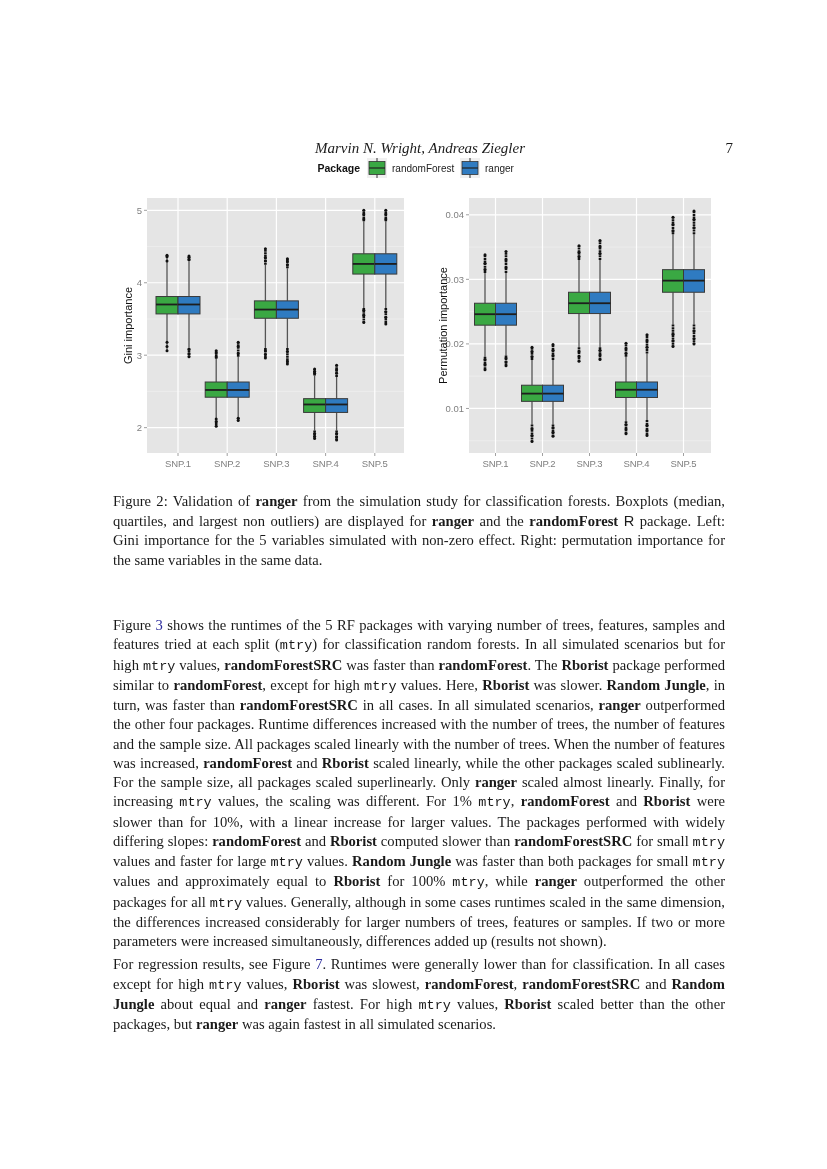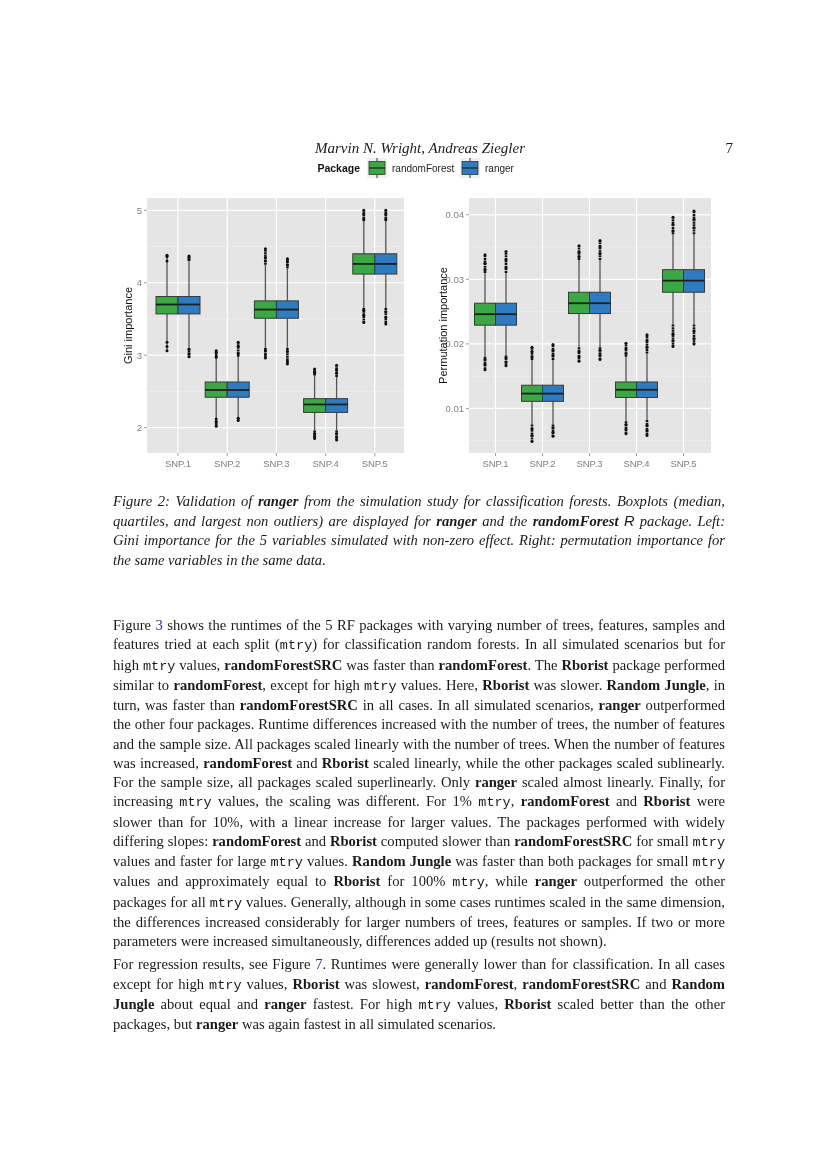--- a/index.html
+++ b/index.html
@@ -6,21 +6,21 @@
   body { width:827px; height:1169px; position:relative; overflow:hidden;
          font-family:"DejaVu Serif", "Liberation Serif", serif; color:#1a1a1a; }
   .running-head { position:absolute; top:103px; left:0; width:827px; height:20px;margin-top:37px; }
   .running-head .authors { position:absolute; left:0; width:840px; text-align:center;
          font-family:"Liberation Serif", serif; font-style:italic; font-size:15px; }
   .running-head .page-num { position:absolute; right:94px; font-family:"Liberation Serif", serif; font-size:15px; }
   #figure { position:absolute; left:0; top:0; width:827px; height:480px; }
   #figure text { font-family:"Liberation Sans", sans-serif; }
   .caption { position:absolute; left:113px; top:492px; width:612px;
              font-family:"Liberation Serif", serif; font-size:14.6px; line-height:19.6px;
-             text-align:justify;font-style:italic; }
+             text-align:justify; }
   .body-text { position:absolute; left:113px; top:600px; width:612px;
              font-family:"Liberation Serif", serif; font-size:14.6px; line-height:19.25px;
              text-align:justify;margin-top:16px; }
   .body-text p { margin:0 0 4px 0; }
   b { font-weight:bold; }
   code, .tt { font-family:"Liberation Mono", "DejaVu Sans Mono", monospace; font-size:13.5px; }
   a.ref { color:#2a2a9c; text-decoration:none; }
 </style>
 </head>
 <body>

